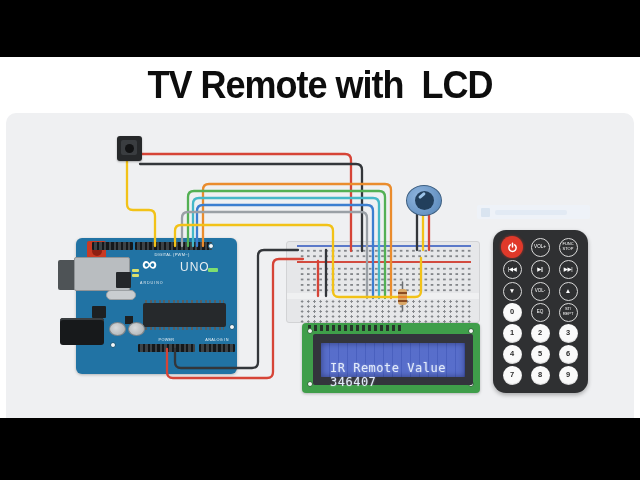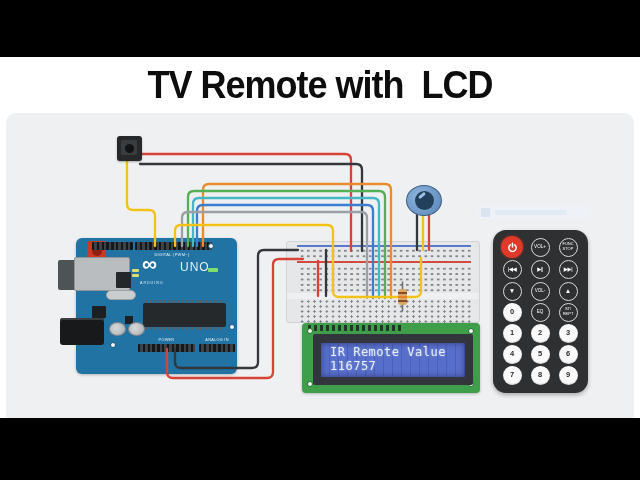--- a/index.html
+++ b/index.html
@@ -52,21 +52,21 @@
   
   .lcd{left:302px;top:323px;width:178px;height:70px;background:var(--lcd-green,#3f9e4a);border-radius:4px;
        z-index:20;box-shadow:0 1px 3px rgba(0,0,0,.25);}
   .lcd-pins{left:6px;top:2px;width:96px;height:6px;background:repeating-linear-gradient(90deg,#27342a 0 3px,transparent 3px 6px);}
   .screw{width:6px;height:6px;border-radius:50%;background:#f2f5f3;border:1px solid #2c6b35;box-sizing:border-box;}
   .bezel{left:11px;top:11px;width:160px;height:51px;background:#33353c;border-radius:2px;}
   .screen{left:8px;top:9px;width:144px;height:34px;background:var(--screen-blue,#4e66c8);border-radius:1px;
           box-shadow:inset 0 0 6px rgba(0,0,30,.45);
           background-image:repeating-linear-gradient(90deg,rgba(255,255,255,.055) 0 8px,rgba(0,0,40,.06) 8px 9px);}
   .lcd-line{position:absolute;left:9px;font-family:"DejaVu Sans Mono","Liberation Mono",monospace;
-            font-size:12px;color:#e2ecfb;letter-spacing:.5px;text-shadow:0 0 2px rgba(255,255,255,.45);white-space:pre;}
+            font-size:12px;color:#e2ecfb;letter-spacing:.5px;text-shadow:0 0 2px rgba(255,255,255,.45);white-space:pre;margin-top:16px;}
 
   
   .remote{left:493px;top:230px;width:95px;height:163px;background:var(--remote-body,#2f3032);
           border-radius:13px;z-index:20;box-shadow:0 2px 4px rgba(0,0,0,.3);}
   .rbtn{position:absolute;width:19px;height:19px;border-radius:50%;border:1.4px solid #d9d9d9;
         box-sizing:border-box;display:flex;align-items:center;justify-content:center;
         color:#fff;font-size:4.6px;text-align:center;line-height:4.8px;white-space:pre-line;}
   .rbtn.white{background:#fafafa;border:none;color:#2c2c2c;font-size:7.5px;font-weight:bold;
               box-shadow:inset 0 -1px 1px rgba(0,0,0,.15);}
   .rbtn.power{width:22px;height:22px;background:var(--power-red,#e0392a);border:none;box-shadow:0 0 3px rgba(224,57,42,.7);}
@@ -140,21 +140,21 @@
 
   <div class="abs lcd">
     <div class="abs lcd-pins" style="position:absolute;"></div>
     <div class="screw" style="position:absolute;left:5px;top:5px;"></div>
     <div class="screw" style="position:absolute;left:166px;top:5px;"></div>
     <div class="screw" style="position:absolute;left:5px;top:58px;"></div>
     <div class="screw" style="position:absolute;left:166px;top:58px;"></div>
     <div class="abs bezel" style="position:absolute;">
       <div class="abs screen" style="position:absolute;">
         <div class="lcd-line" style="top:2px;">IR Remote Value</div>
-        <div class="lcd-line" style="top:16px;">116757</div>
+        <div class="lcd-line" style="top:16px;">346407</div>
       </div>
     </div>
   </div>
 
   <svg class="abs wires" viewBox="0 0 640 480">
     <path stroke="var(--wire-yellow)" stroke-width="2.3" d="M127,161 V204 Q127,210 133,210 H149 Q155,210 155,216 V246"></path>
     <path stroke="var(--wire-red)" stroke-width="2.3" d="M140,154 H345 Q351,154 351,160 V251"></path>
     <path stroke="var(--wire-black)" stroke-width="2.3" d="M140,164 H356 Q362,164 362,170 V251"></path>
     <path stroke="var(--wire-orange)" stroke-width="2.3" d="M203,246 V190 Q203,184 209,184 H385 Q391,184 391,190 V298"></path>
     <path stroke="var(--wire-green)" stroke-width="2.3" d="M188,246 V197 Q188,191 194,191 H379 Q385,191 385,197 V298"></path>

